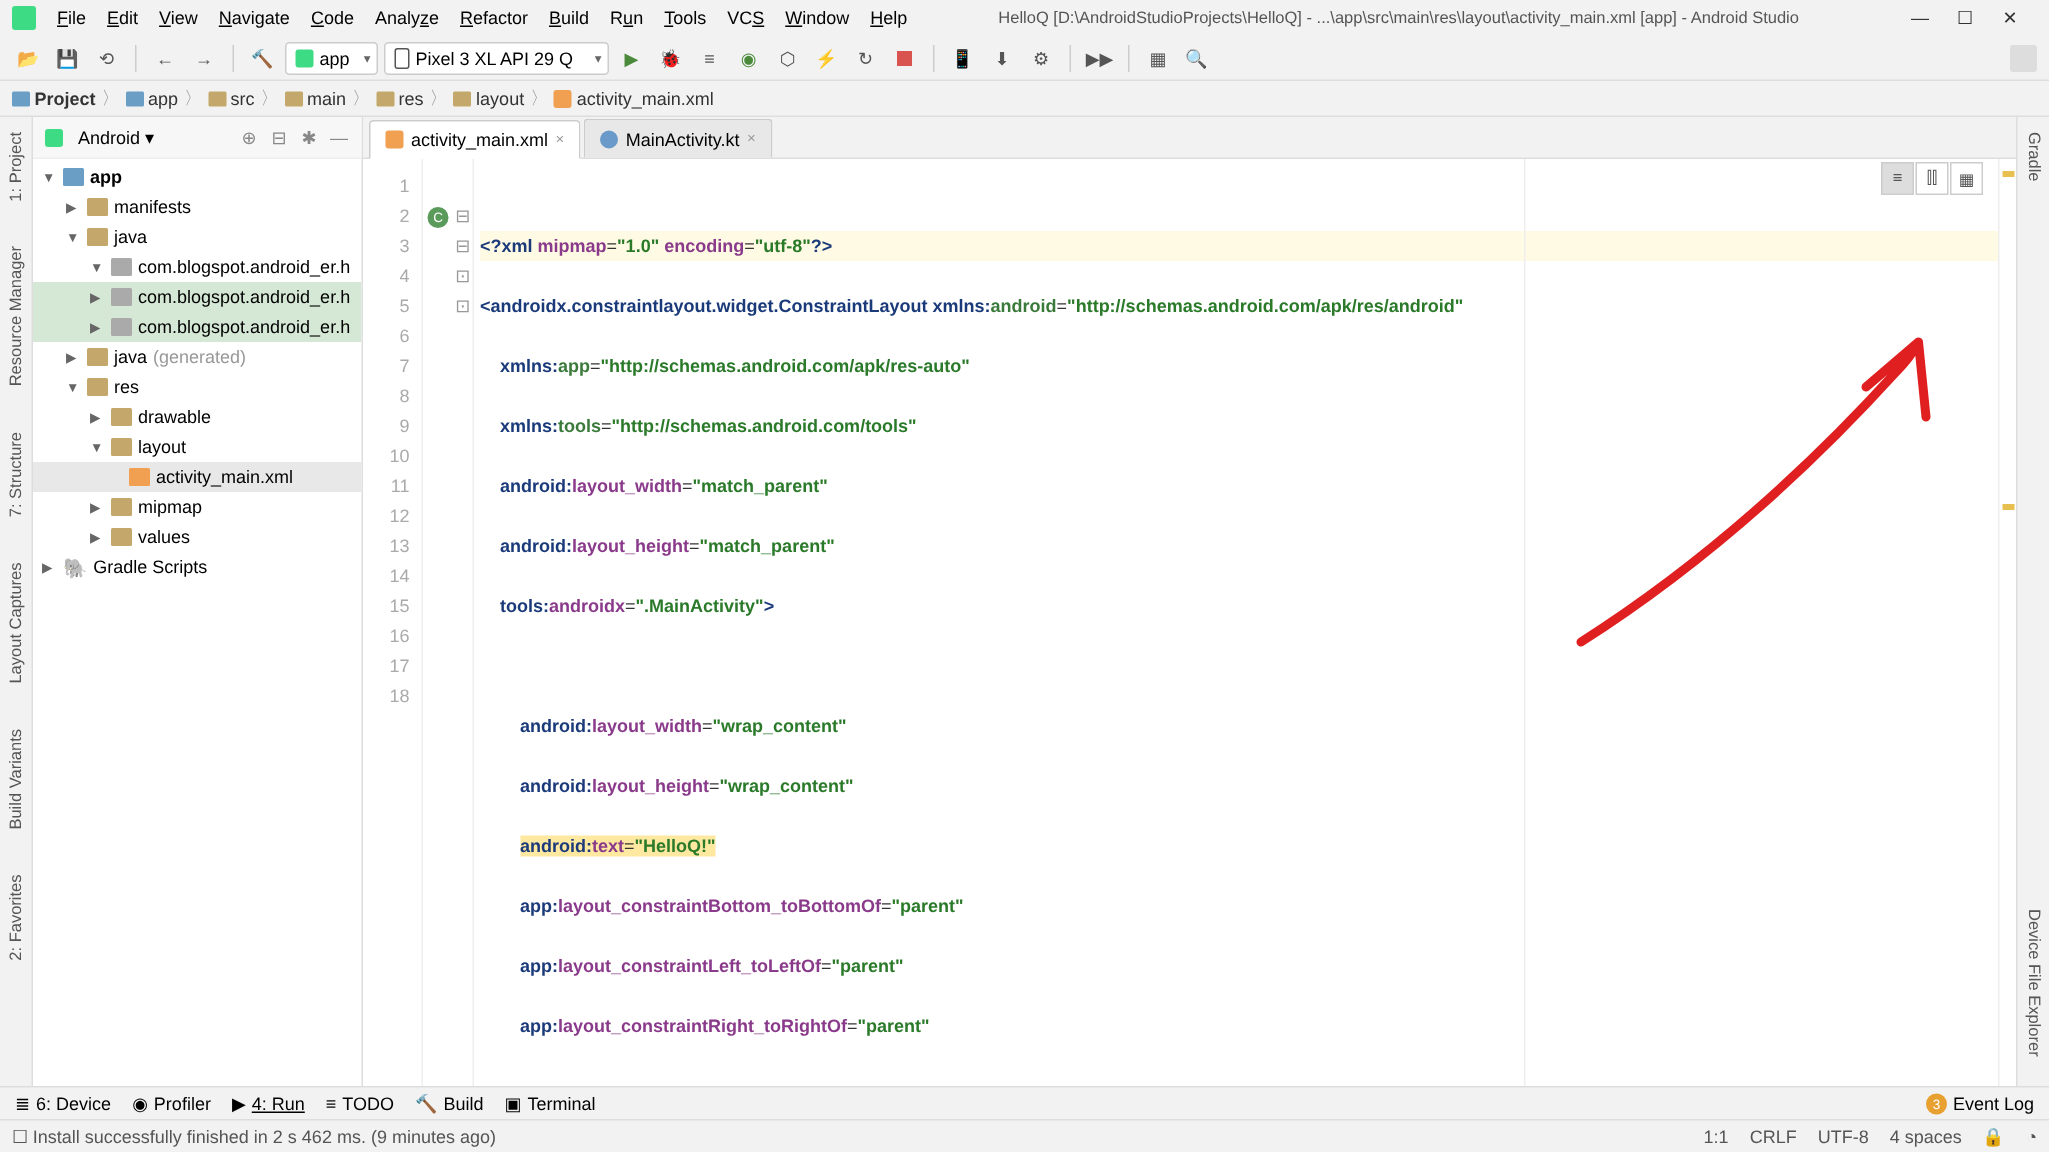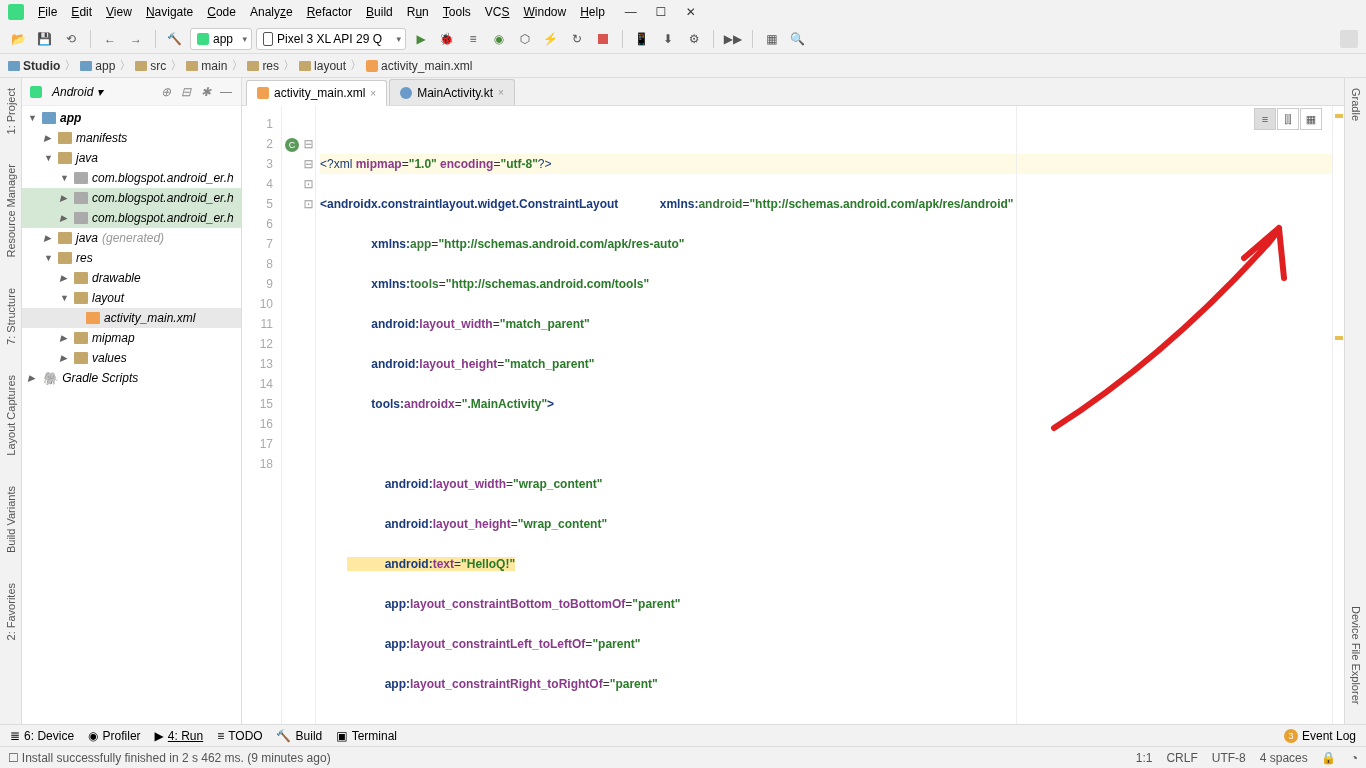--- a/index.html
+++ b/index.html
@@ -27,21 +27,21 @@
 .bc-sep { color:#999; margin:0 2px; }
 .folder-icon { width:12px; height:10px; background:#c4a76a; border-radius:1px; }
 .folder-icon.blue { background:#6a9ec4; }
 .xml-icon { width:12px; height:12px; background:#f0a050; border-radius:2px; }
 
 .main-layout { display:flex; height:calc(100% - 24px - 30px - 24px - 22px - 22px); }
 .left-gutter { width:22px; background:#f2f2f2; border-right:1px solid #ddd; display:flex; flex-direction:column; align-items:center; padding-top:10px; gap:30px; }
 .gutter-label { writing-mode:vertical-rl; transform:rotate(180deg); font-size:11px; color:#555; cursor:pointer; }
 .right-gutter { width:22px; background:#f2f2f2; border-left:1px solid #ddd; display:flex; flex-direction:column; align-items:center; padding-top:10px; gap:30px; }
 
-.project-panel { width:220px; background:#fff; border-right:1px solid #ddd; display:flex; flex-direction:column;font-style:italic; }
+.project-panel { width:220px; background:#fff; border-right:1px solid #ddd; display:flex; flex-direction:column; }
 .panel-header { height:28px; display:flex; align-items:center; padding:0 8px; gap:6px; border-bottom:1px solid #eee; background:#f7f7f7; }
 .panel-header .title-txt { font-weight:normal; flex:1; }
 .panel-icon { width:14px; height:14px; color:#888; display:flex; align-items:center; justify-content:center; font-size:12px; }
 
 .tree { flex:1; overflow:auto; padding:2px 0; }
 .tree-row { display:flex; align-items:center; height:20px; padding-left:6px; gap:4px; cursor:pointer; font-size:12px; }
 .tree-row.selected { background:#d5e8d5; }
 .tree-row.active { background:#e8e8e8; }
 .arrow { width:10px; font-size:9px; color:#666; }
 .tree-icon { width:14px; height:12px; border-radius:1px; }
@@ -65,22 +65,22 @@
 .etbtn.active { background:#ddd; }
 
 .code-wrap { flex:1; display:flex; overflow:hidden; position:relative; }
 .line-numbers { width:40px; background:#fff; border-right:1px solid #eee; text-align:right; padding:8px 8px 0 0; color:#aaa; font-family:Consolas,monospace; font-size:12px; line-height:20px; }
 .gutter-col { width:20px; background:#fff; padding-top:8px; font-family:Consolas,monospace; font-size:10px; line-height:20px; text-align:center; }
 .gutter-mark { width:14px; height:14px; background:#5a9a5a; border-radius:50%; color:#fff; font-size:9px; display:inline-flex; align-items:center; justify-content:center; margin:3px auto; }
 .fold-col { width:14px; background:#fff; border-right:1px solid #eee; padding-top:8px; font-size:9px; color:#999; line-height:20px; text-align:center; }
 .code { flex:1; padding:8px 0 0 4px; font-family:Consolas,monospace; font-size:12px; line-height:20px; white-space:pre; color:#333; background:linear-gradient(to right, #fff 0, #fff 700px, #fff 700px); position:relative; }
 .code-line { height:20px; }
 .hl-line { background:#fffae3; }
-.kw { color:#1a3a7a; font-weight:normal; }
-.ns { color:#1a3a7a; font-weight:bold;padding-left:38px; }
+.kw { color:#1a3a7a; font-weight:bold; }
+.ns { color:#1a3a7a; font-weight:bold; }
 .attr { color:#8a3a8a; font-weight:bold; }
 .nsattr { color:#3a7a3a; font-weight:bold; }
 .str { color:#2a7a2a; font-weight:bold; }
 .tag { color:#1a3a7a; font-weight:bold; }
 .hl-attr { background:#ffe8a0; }
 .vline { position:absolute; top:0; bottom:0; width:1px; background:#eee; left:700px; }
 
 .error-stripe { width:12px; background:#fff; border-left:1px solid #eee; position:relative; }
 .stripe-mark { position:absolute; left:2px; width:8px; height:4px; }
 .stripe-mark.warn { background:#e8c050; }
@@ -109,20 +109,21 @@
   <span class="menuitem"><u>N</u>avigate</span>
   <span class="menuitem"><u>C</u>ode</span>
   <span class="menuitem">Analy<u>z</u>e</span>
   <span class="menuitem"><u>R</u>efactor</span>
   <span class="menuitem"><u>B</u>uild</span>
   <span class="menuitem">R<u>u</u>n</span>
   <span class="menuitem"><u>T</u>ools</span>
   <span class="menuitem">VC<u>S</u></span>
   <span class="menuitem"><u>W</u>indow</span>
   <span class="menuitem"><u>H</u>elp</span>
+  <span class="title">HelloQ [D:\AndroidStudioProjects\HelloQ] - ...\app\src\main\res\layout\activity_main.xml [app] - Android Studio</span>
   <div class="winbtns">
     <span class="winbtn">—</span>
     <span class="winbtn">☐</span>
     <span class="winbtn">✕</span>
   </div>
 </div>
 
 <div class="toolbar">
   <div class="tbtn">📂</div>
   <div class="tbtn">💾</div>
@@ -158,21 +159,21 @@
   <div class="tbtn">▶▶</div>
   <div class="tsep"></div>
   <div class="tbtn">▦</div>
   <div class="tbtn">🔍</div>
   <div class="avatar"></div>
 </div>
 
 <div class="breadcrumb">
   <span class="bc-item">
       <span class="folder-icon blue"></span>
-      <b>Studio</b>
+      <b>Project</b>
     </span>
     <span class="bc-sep">〉</span>
   <span class="bc-item">
       <span class="folder-icon blue"></span>
       <span>app</span>
     </span>
     <span class="bc-sep">〉</span>
   <span class="bc-item">
       <span class="folder-icon"></span>
       <span>src</span>

